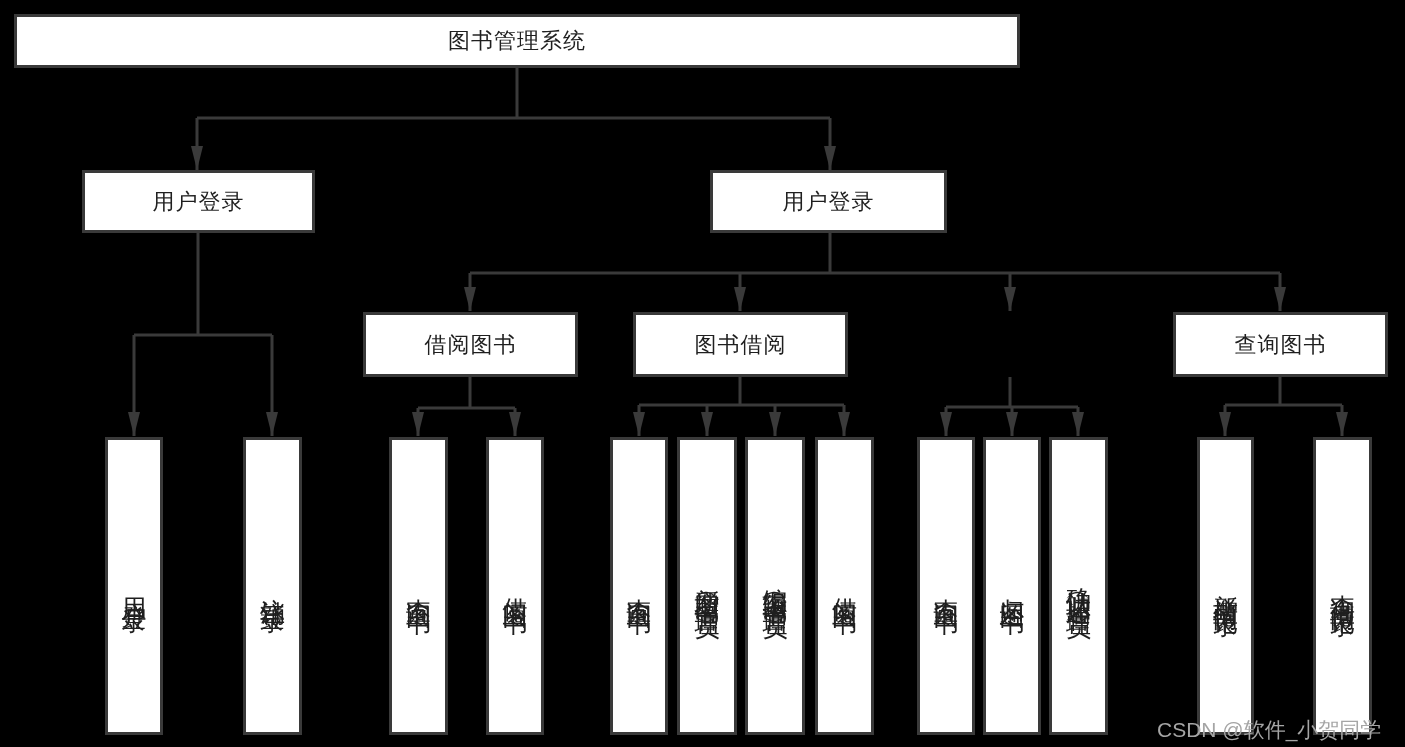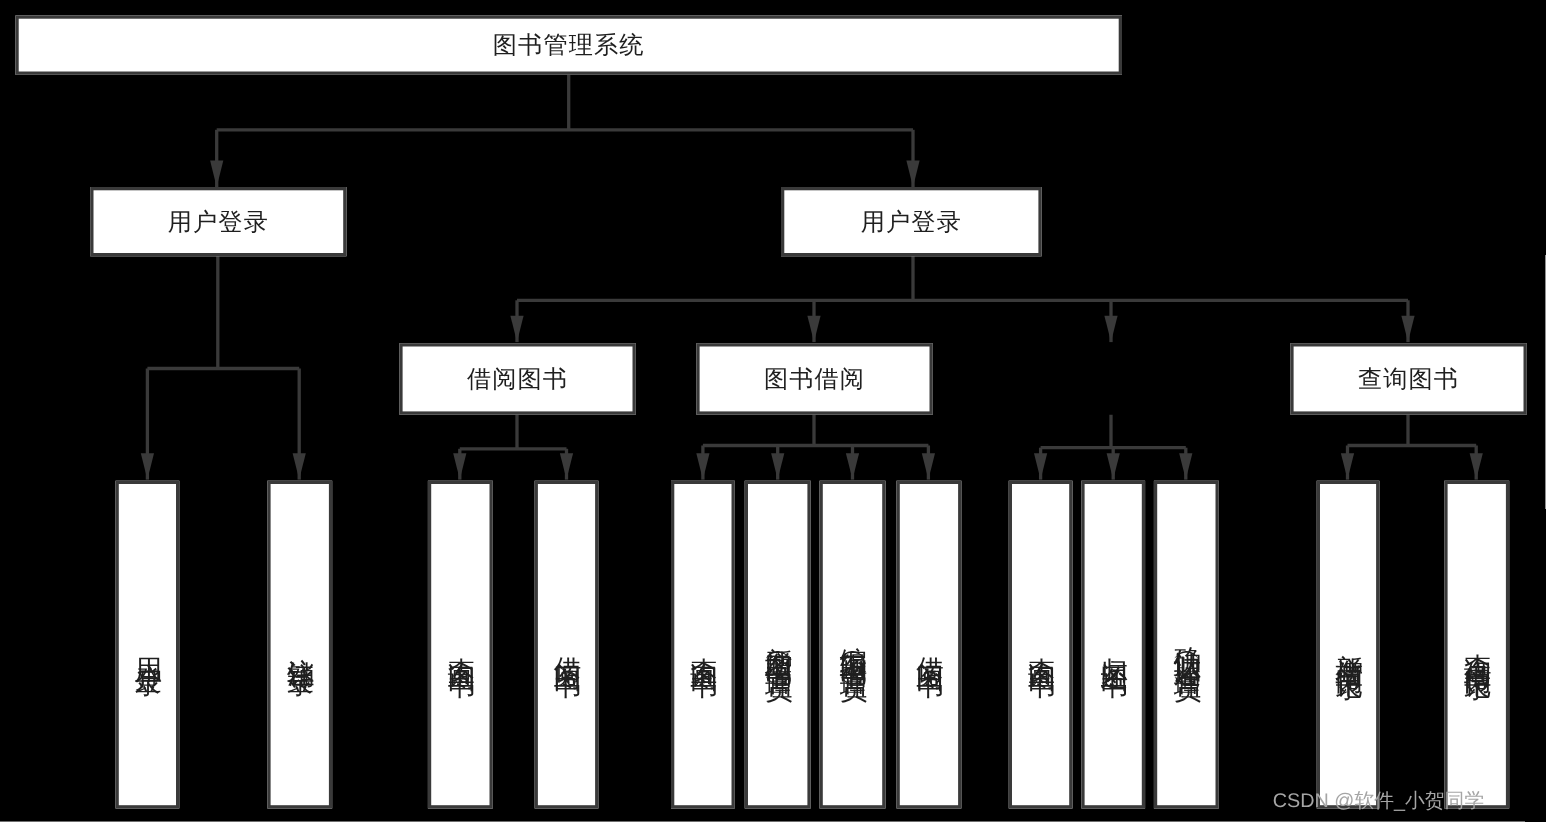--- a/index.html
+++ b/index.html
@@ -48,21 +48,21 @@
     writing-mode: vertical-lr;
     text-orientation: mixed;
     font-size: 25px;
     letter-spacing: 4px;
     line-height: 1;
   }
   .watermark {
     position: absolute;
     left: 1157px;
     top: 716px;
-    font-size: 18px;
+    font-size: 21px;
     color: var(--watermark);
     white-space: nowrap;
     z-index: 5;
   }
 </style>
 </head>
 <body>
 
 <div class="stage">
 

